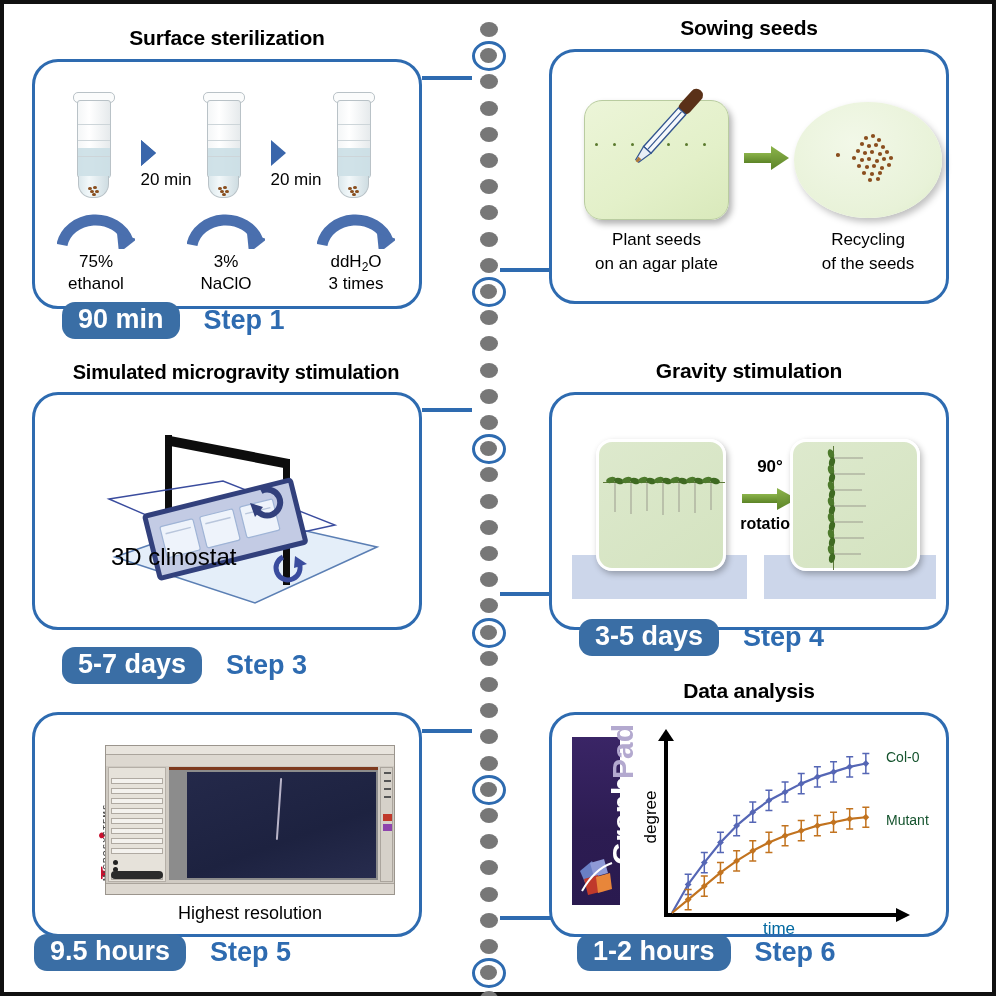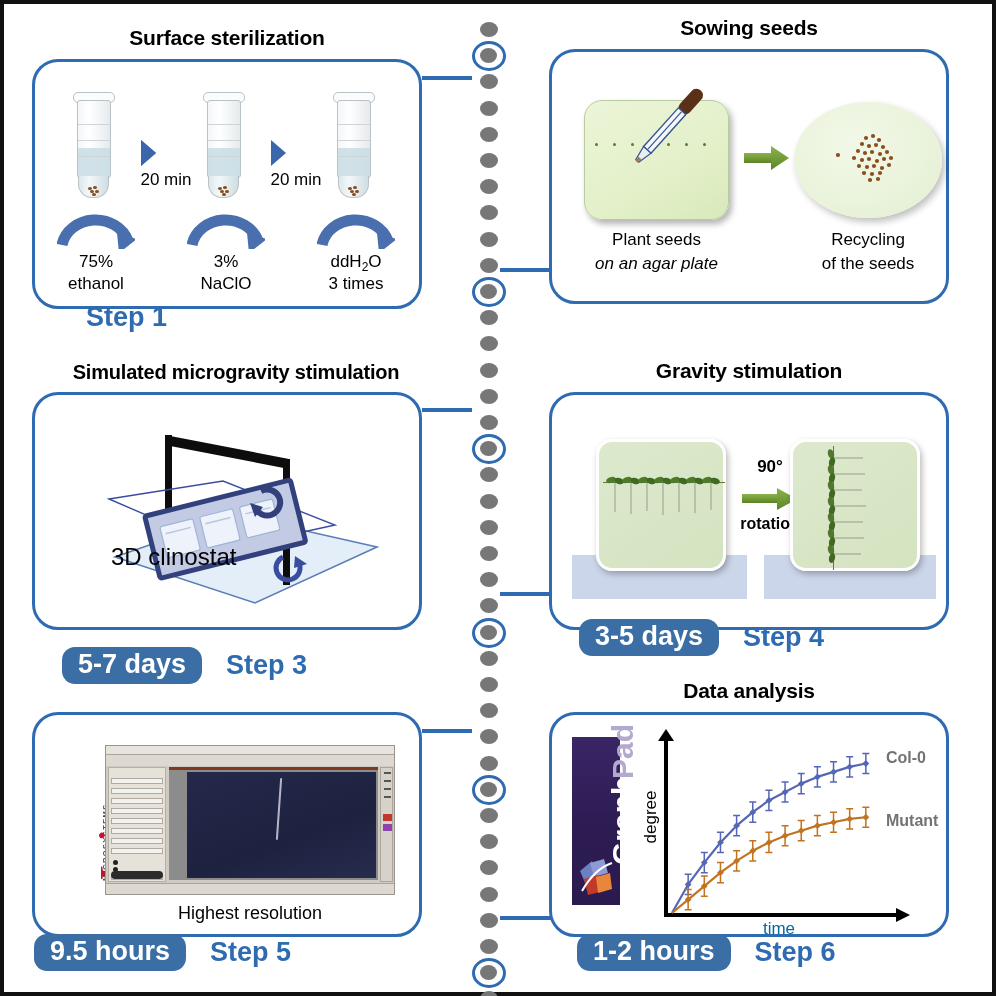--- a/index.html
+++ b/index.html
@@ -166,21 +166,21 @@
   
   .gp-logo {
     position: absolute;
     background: linear-gradient(180deg,#3a2566 0%,#2c1c52 55%,#2a1a4f 100%);
   }
   .gp-word {
     position: absolute; transform: rotate(-90deg); transform-origin: left top;
     font-weight: bold; white-space: nowrap;
   }
   .axis { position: absolute; background: #000; }
-  .series-label { position: absolute; font-size: 16px; font-weight: bold; color: #737373; white-space: nowrap; }
+  .series-label { position: absolute; font-size: 14px; font-weight: normal; color: #14532d; white-space: nowrap; }
 </style>
 </head>
 <body>
 
 <div id="frame">
 
   <div id="timeline">
       <div class="tl-dot" style="top: 0px;"></div>
       <div class="tl-node" style="top: 19.2px;">
         <div class="core"></div>
@@ -311,20 +311,21 @@
     <div class="lbl" style="left:16px; top:190px; width:90px;">75%</div>
     <div class="lbl" style="left:16px; top:212px; width:90px;">ethanol</div>
 
     <div class="lbl" style="left:146px; top:190px; width:90px;">3%</div>
     <div class="lbl" style="left:146px; top:212px; width:90px;">NaClO</div>
 
     <div class="lbl" style="left:276px; top:190px; width:90px;">ddH<sub style="font-size:12px;">2</sub>O</div>
     <div class="lbl" style="left:276px; top:212px; width:90px;">3 times</div>
   </div>
   <div class="badge-row" style="left:58px; top:298px;">
+    <div class="badge">90 min</div>
     <div class="steplbl">Step 1</div>
   </div>
   <div class="stub" style="left:418px; top:72px; width:50px;"></div>
 
   <div class="card-title" style="left:545px; top:12px; width:400px;">Sowing seeds</div>
   <div class="card" style="left:545px; top:45px; width:400px; height:255px;">
 
     <div class="agar-sq" style="left:32px; top:48px; width:145px; height:120px;">
       <div style="position:absolute; left:10px; top:42px; width:120px; height:4px;">
         <div style="position:absolute;left:0px;width:3px;height:3px;border-radius:50%;background:#5b7a2e;"></div>
@@ -388,21 +389,21 @@
             <circle cx="36" cy="46" r="2.1"></circle>
             <circle cx="44" cy="45" r="2.1"></circle>
           <circle cx="34" cy="52" r="2.1"></circle>
             <circle cx="42" cy="51" r="2.1"></circle>
           <circle cx="2" cy="27" r="2.1"></circle>
         </g>
       </svg>
     </div>
 
     <div class="lbl" style="left:32px; top:178px; width:145px;">Plant seeds</div>
-    <div class="lbl" style="left:22px; top:202px; width:165px;font-style:italic;">on an agar plate</div>
+    <div class="lbl" style="left:22px; top:202px; width:165px;">on an agar plate</div>
     <div class="lbl" style="left:242px; top:178px; width:148px;">Recycling</div>
     <div class="lbl" style="left:242px; top:202px; width:148px;">of the seeds</div>
   </div>
   <div class="stub" style="left:496px; top:264px; width:52px;"></div>
 
   <div class="card-title" style="left:22px; top:357px; width:420px; font-size:20px;">Simulated microgravity stimulation</div>
   <div class="card" style="left:28px; top:388px; width:390px; height:238px;">
 
     <svg style="position:absolute; left:22px; top:12px; width:350px; height:212px;" viewBox="0 0 350 212">
 

